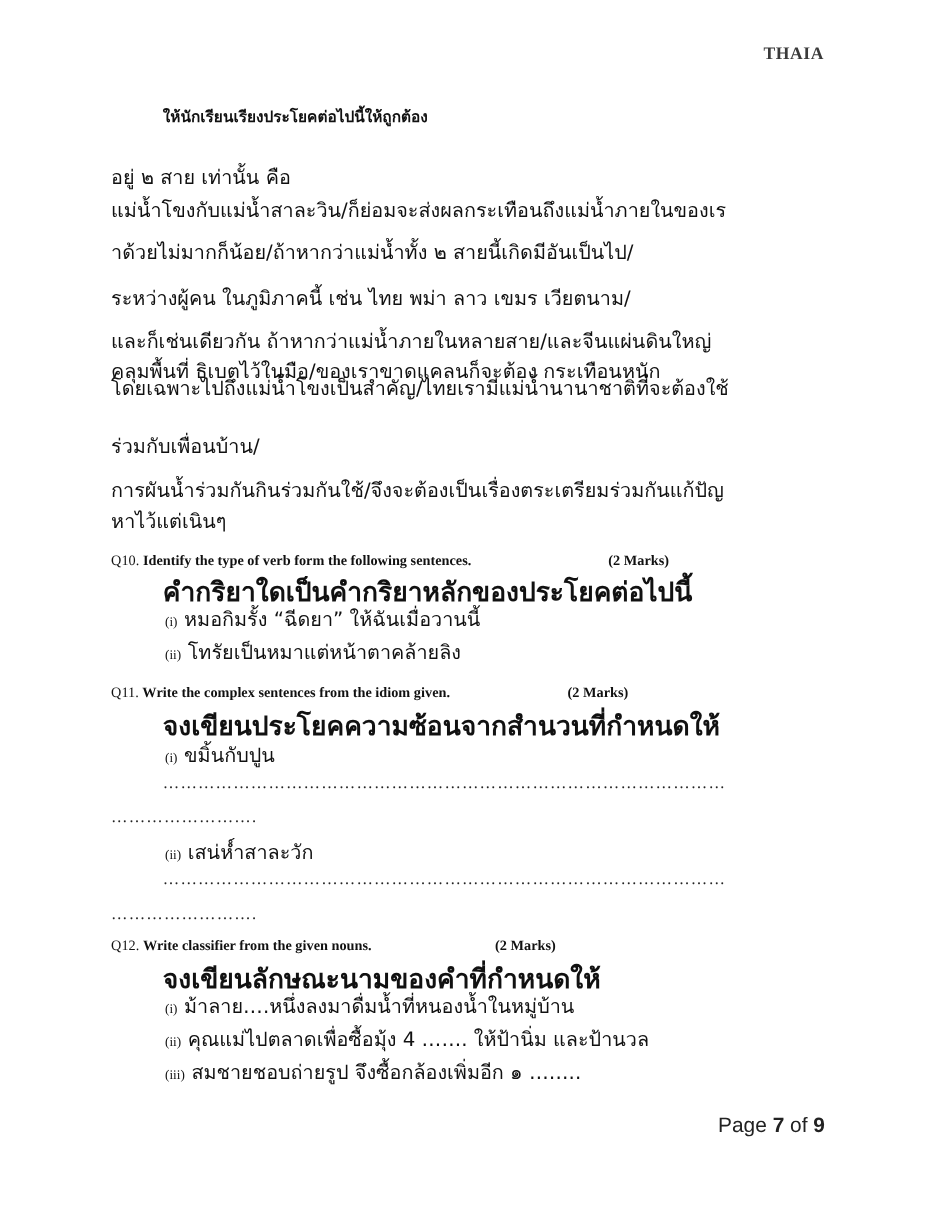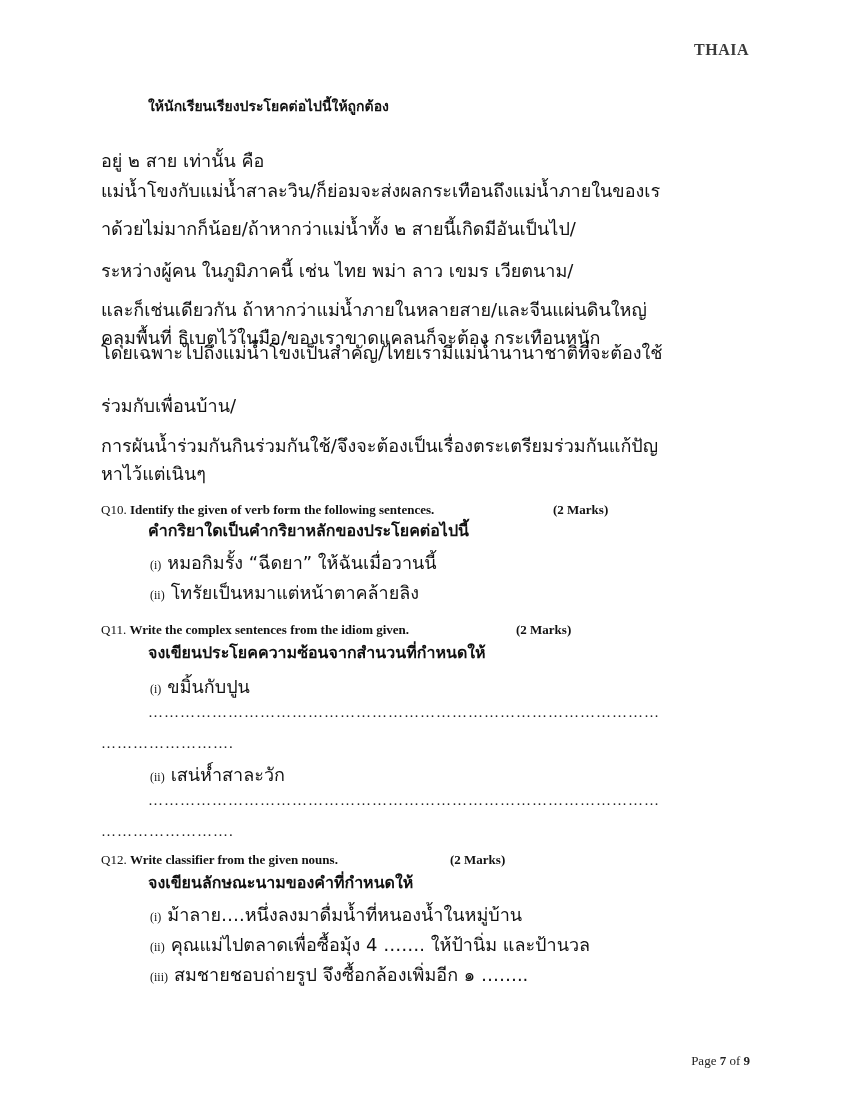--- a/index.html
+++ b/index.html
@@ -5,25 +5,25 @@
     html, body { margin: 0; padding: 0; background: #ffffff; }
     body { width: 850px; height: 1100px; position: relative; overflow: hidden; color: #111; }
     .header-code { position: absolute; top: 22px; right: 101px; font-family: "Liberation Serif", serif; font-weight: bold; font-size: 16px; color: #3a3a3a; letter-spacing: 0.5px; margin-top: 19px; }
     .title { position: absolute; top: 95px; left: 148px; font-family: "DejaVu Sans", sans-serif; font-weight: bold; font-size: 14px; }
     .passage { position: absolute; left: 101px; top: 146px; width: 660px; font-family: "DejaVu Sans", sans-serif; font-size: 18px; }
     .pline { position: absolute; left: 0; white-space: nowrap; }
     .q { position: absolute; left: 101px; font-family: "Liberation Serif", serif; font-size: 13px; white-space: nowrap; }
     .q .num { font-weight: normal; }
     .q .text { font-weight: bold; }
     .q .marks { font-weight: bold; position: absolute; }
-    .thai-instr { position: absolute; left: 148px; font-family: "DejaVu Sans", sans-serif; font-weight: bold; font-size: 16px; white-space: nowrap; }
+    .thai-instr { position: absolute; left: 148px; font-family: "DejaVu Sans", sans-serif; font-weight: bold; font-size: 24px; white-space: nowrap; }
     .item { position: absolute; left: 150px; font-family: "DejaVu Sans", sans-serif; font-size: 18px; white-space: nowrap; }
     .item .roman { font-family: "Liberation Serif", serif; font-size: 12px; margin-right: 6px; }
     .dots { position: absolute; font-family: "Liberation Serif", serif; font-size: 15px; letter-spacing: 1px; white-space: nowrap; overflow: hidden; color: #222; }
-    .footer { position: absolute; top: 1013px; right: 100px; font-family: Liberation Serif, serif; font-size: 13px; color: #222; margin-top: 40px; }
+    .footer { position: absolute; top: 1013px; right: 100px; font-family: Liberation Sans, sans-serif; font-size: 19px; color: #222; }
     .footer b { font-weight: bold; }
   </style>
 </head>
 <body>
 
 <div>
 
   <div class="header-code">THAIA</div>
 
   <div class="title">ให้นักเรียนเรียงประโยคต่อไปนี้ให้ถูกต้อง</div>
@@ -36,21 +36,21 @@
     <div class="pline" style="top:149px">และก็เช่นเดียวกัน ถ้าหากว่าแม่น้ำภายในหลายสาย/และจีนแผ่นดินใหญ่</div>
     <div class="pline" style="top:177px">คลุมพื้นที่ ธิเบตไว้ในมือ/ของเราขาดแคลนก็จะต้อง กระเทือนหนัก</div>
     <div class="pline" style="top:192px">โดยเฉพาะไปถึงแม่น้ำโขงเป็นสำคัญ/ไทยเรามีแม่น้ำนานาชาติที่จะต้องใช้</div>
     <div class="pline" style="top:245px">ร่วมกับเพื่อนบ้าน/</div>
     <div class="pline" style="top:285px">การผันน้ำร่วมกันกินร่วมกันใช้/จึงจะต้องเป็นเรื่องตระเตรียมร่วมกันแก้ปัญ</div>
     <div class="pline" style="top:313px">หาไว้แต่เนินๆ</div>
   </div>
 
   <div class="q" style="top:502px">
     <span class="num">Q10.</span>
-    <span class="text">Identify the given of verb form the following sentences.</span>
+    <span class="text">Identify the type of verb form the following sentences.</span>
     <span class="marks" style="left:452px">(2 Marks)</span>
   </div>
   <div class="thai-instr" style="top:518px">คำกริยาใดเป็นคำกริยาหลักของประโยคต่อไปนี้</div>
   <div class="item" style="top:548px">
     <span class="roman">(i)</span><span>หมอกิมรั้ง “ฉีดยา” ให้ฉันเมื่อวานนี้</span>
   </div>
   <div class="item" style="top:578px">
     <span class="roman">(ii)</span><span>โทรัยเป็นหมาแต่หน้าตาคล้ายลิง</span>
   </div>
 

